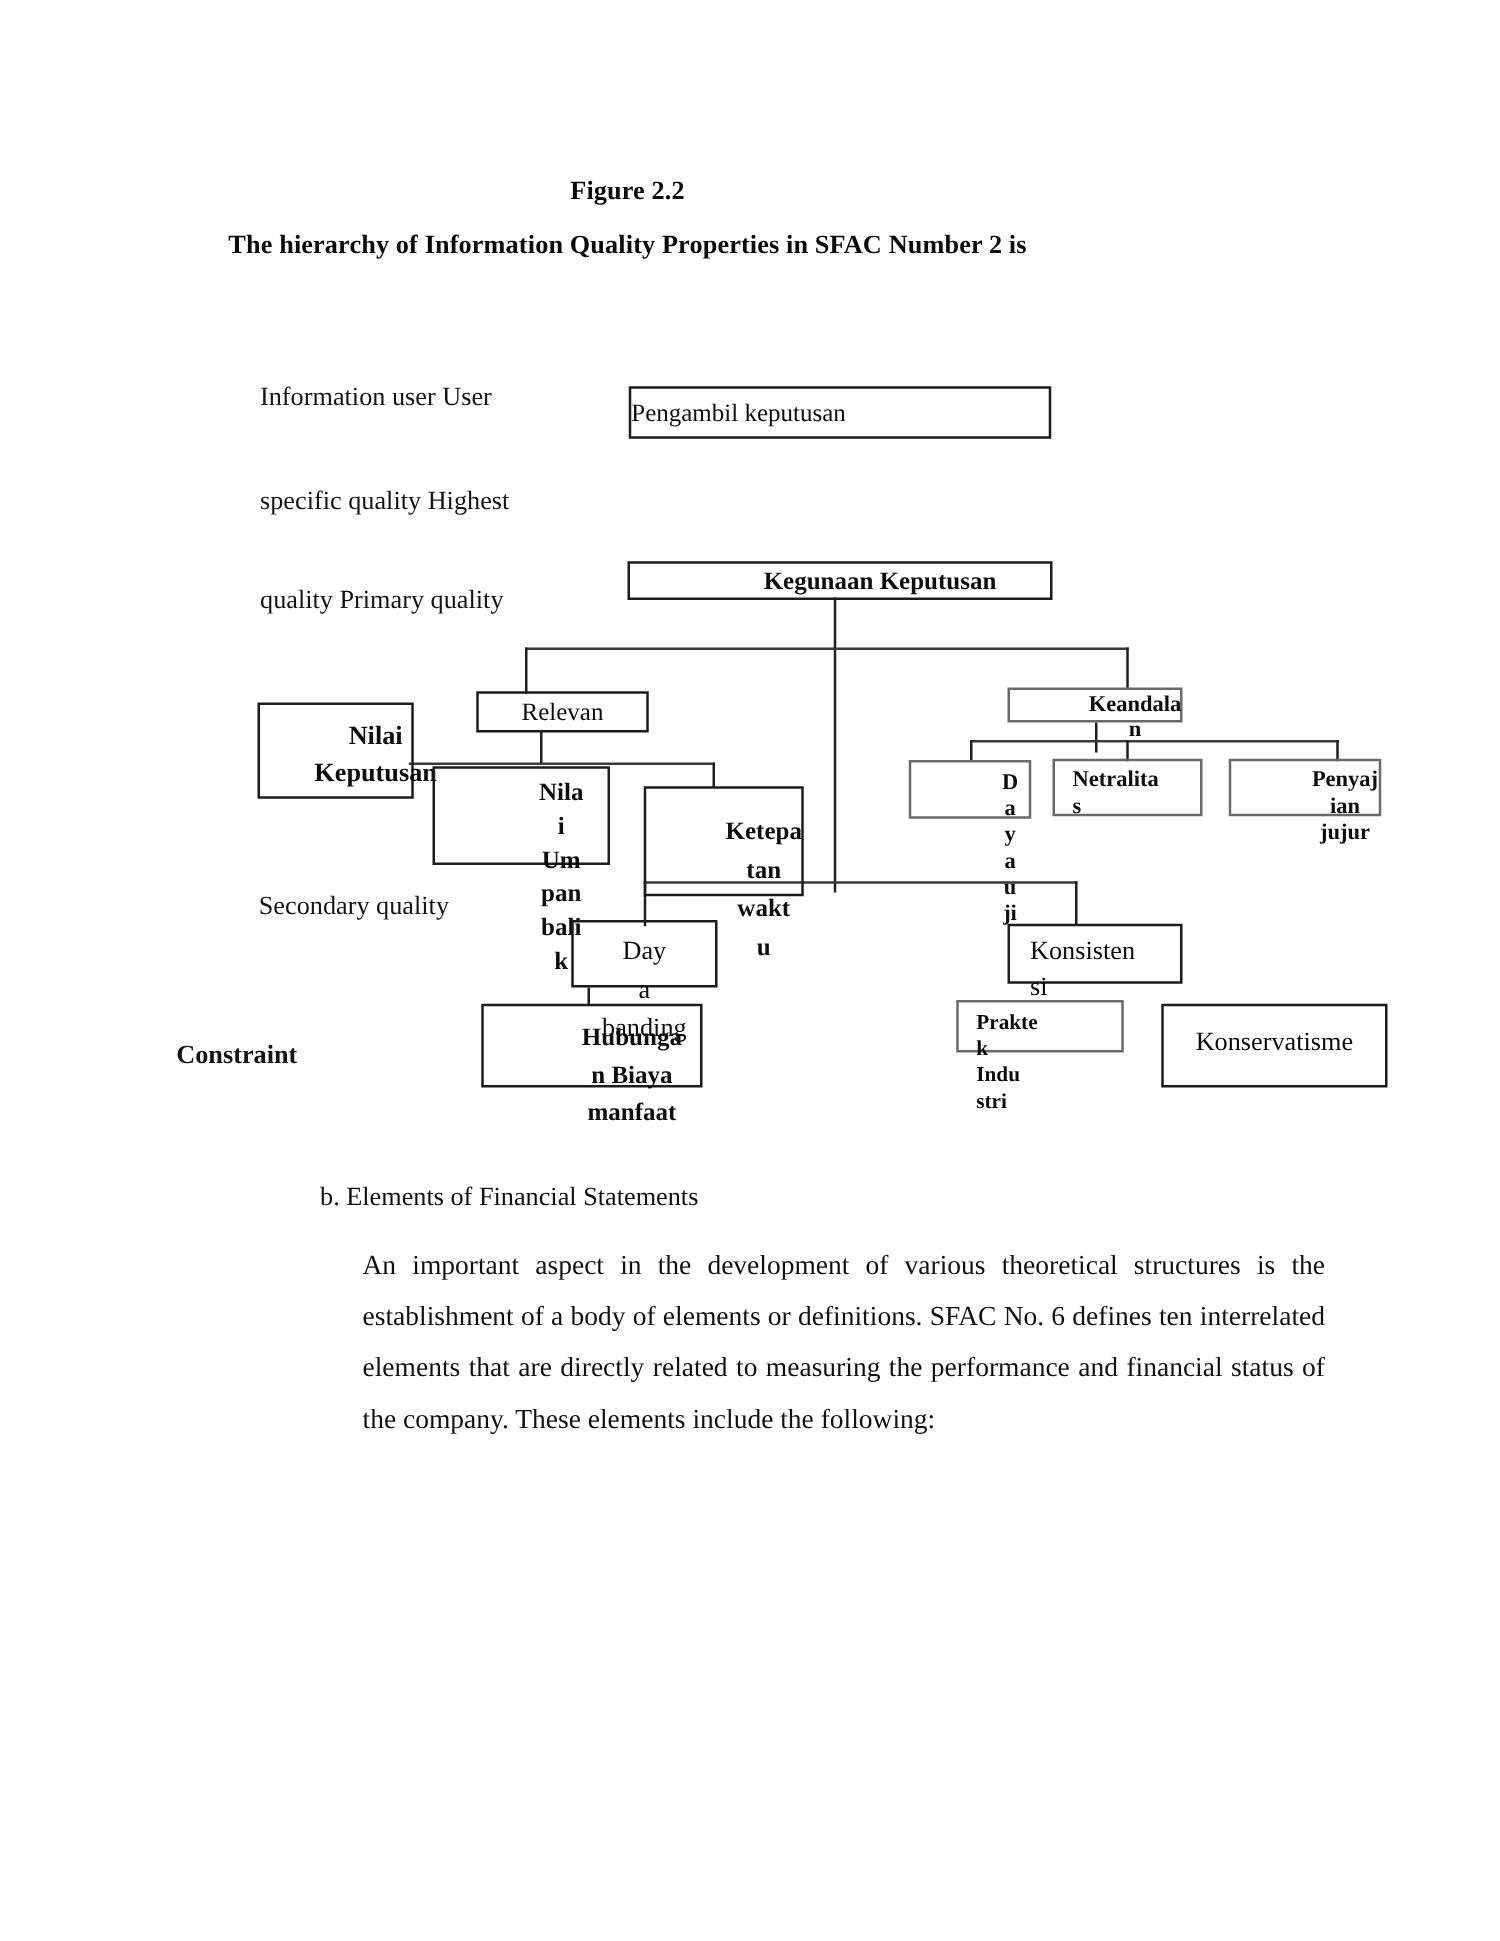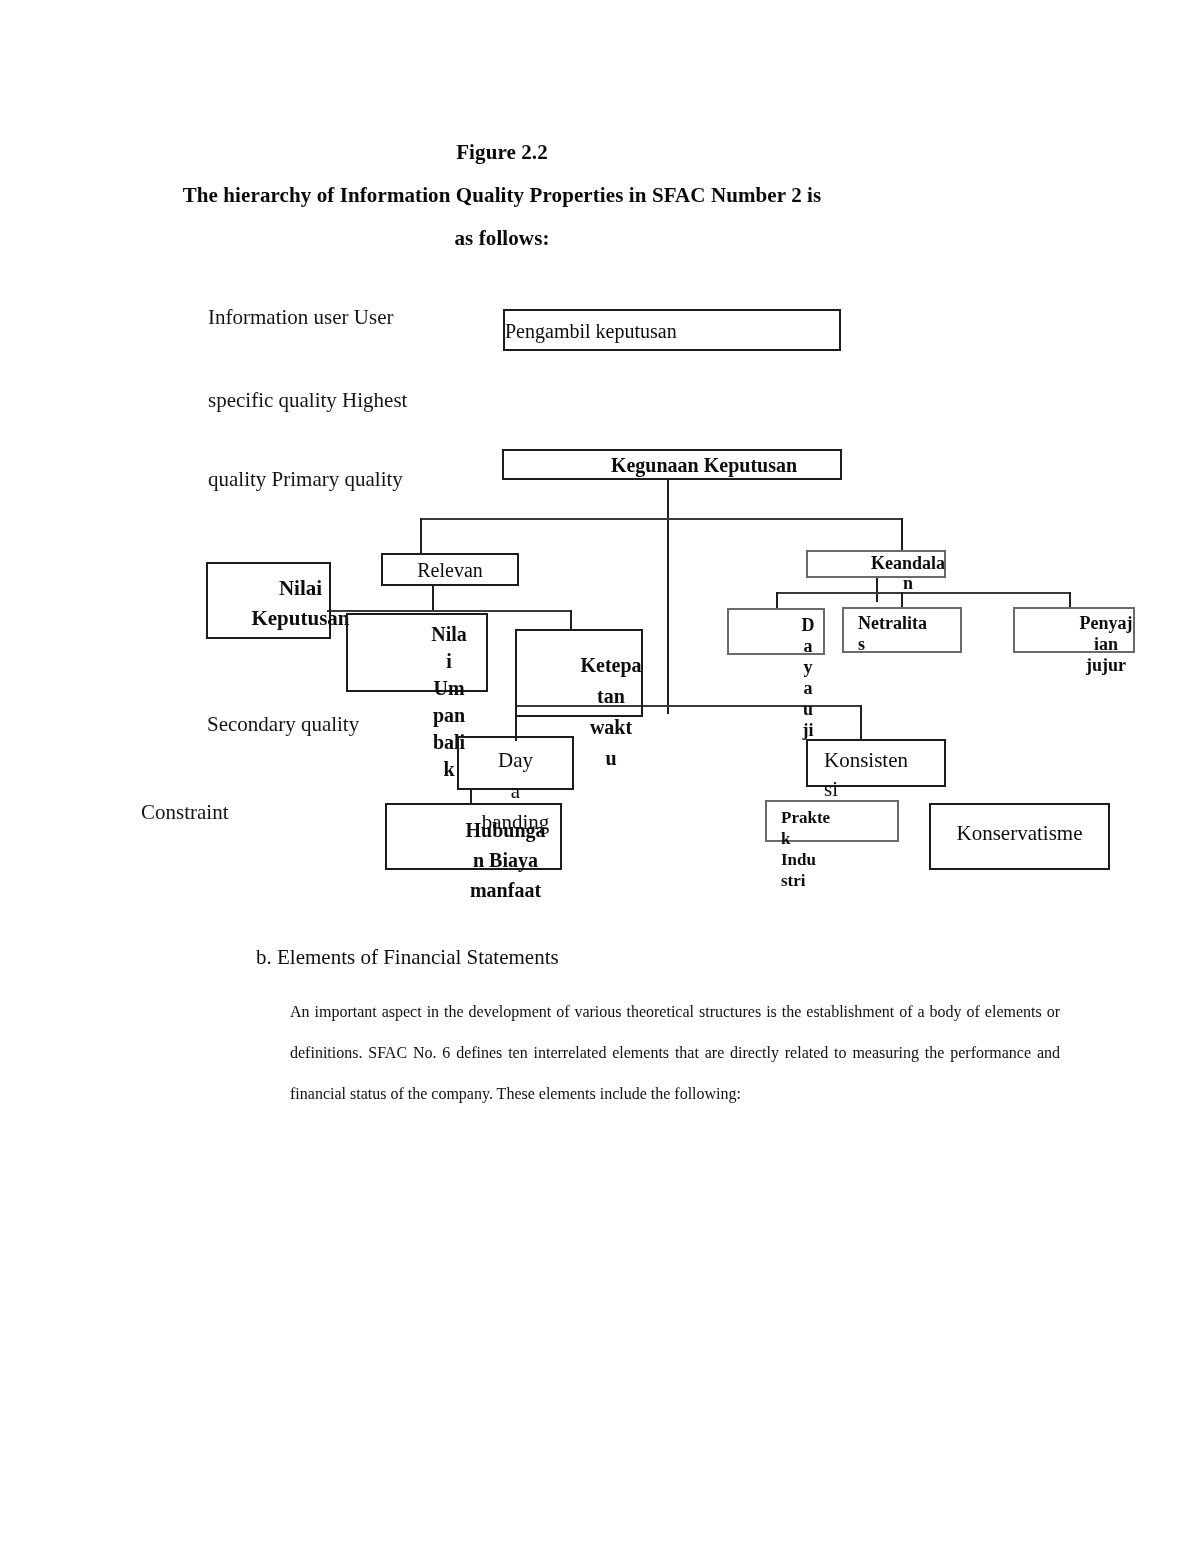--- a/index.html
+++ b/index.html
@@ -102,43 +102,42 @@
     top: 0px;
     font-size: 21px;
     white-space: nowrap;
     color: #101010;
   }
   #paragraph {
     position: absolute;
     left: 290px;
     top: 46px;
     width: 770px;
-    font-size: 16px;
+    font-size: 22px;
     line-height: 41px;
     text-align: justify;
     text-align-last: left;
     color: #101010;
   }
 </style>
 </head>
 <body>
 
 <div id="page">
 
   <div class="heading" id="title-line-1">Figure 2.2</div>
   <div class="heading" id="title-line-2">The hierarchy of Information Quality Properties in SFAC Number 2 is</div>
-  <div class="heading" id="title-line-3">as follows:</div>
 
   <div id="diagram">
 
     <div class="row-label" style="left:208px; top:305px;">Information user User</div>
     <div class="row-label" style="left:208px; top:388px;">specific quality Highest</div>
     <div class="row-label" style="left:208px; top:467px;">quality Primary quality</div>
     <div class="row-label" style="left:207px; top:712px;">Secondary quality</div>
-    <div class="row-label" style="left:141px; top:800px;">Constraint</div>
+    <div class="row-label" style="left:141px; top:831px;font-weight:bold;">Constraint</div>
 
     <div class="ln v" style="left:667px; top:478px; height:236px;"></div>
 
     <div class="ln h thinline" style="left:420px; top:518px; width:483px;"></div>
 
     <div class="ln v" style="left:420px; top:518px; height:37px;"></div>
 
     <div class="ln v" style="left:901px; top:518px; height:33px;"></div>
 
     <div class="ln v" style="left:432px; top:584px; height:28px;"></div>
@@ -205,21 +204,21 @@
 a
 u
 ji</span>
     </div>
 
     <div class="node faint" style="left:842px; top:607px; width:120px; height:46px;text-decoration:underline;">
       <span class="txt bold" style="top:4px; line-height:21px; font-size:18px; text-align:left; padding-left:14px; width:auto;">Netralita
 s</span>
     </div>
 
-    <div class="node faint" style="left:983px; top:607px; width:122px; height:46px;margin-left:30px;">
+    <div class="node faint" style="left:983px; top:607px; width:122px; height:46px;">
       <span class="txt bold" style="top:4px; line-height:21px; font-size:18px;">Penyaj
 ian
 jujur</span>
     </div>
 
     <div class="node" style="left:457px; top:736px; width:117px; height:54px;">
       <span class="txt" style="top:7px; line-height:31px; font-size:21px;">Day
 a
 banding</span>
     </div>

